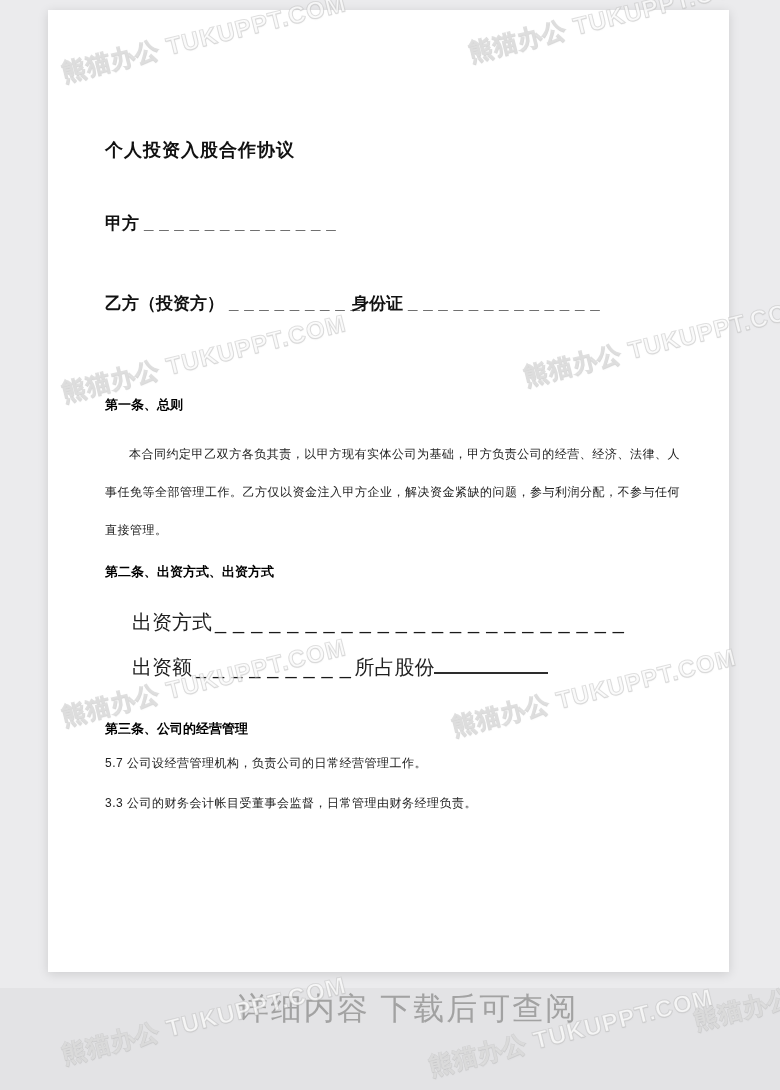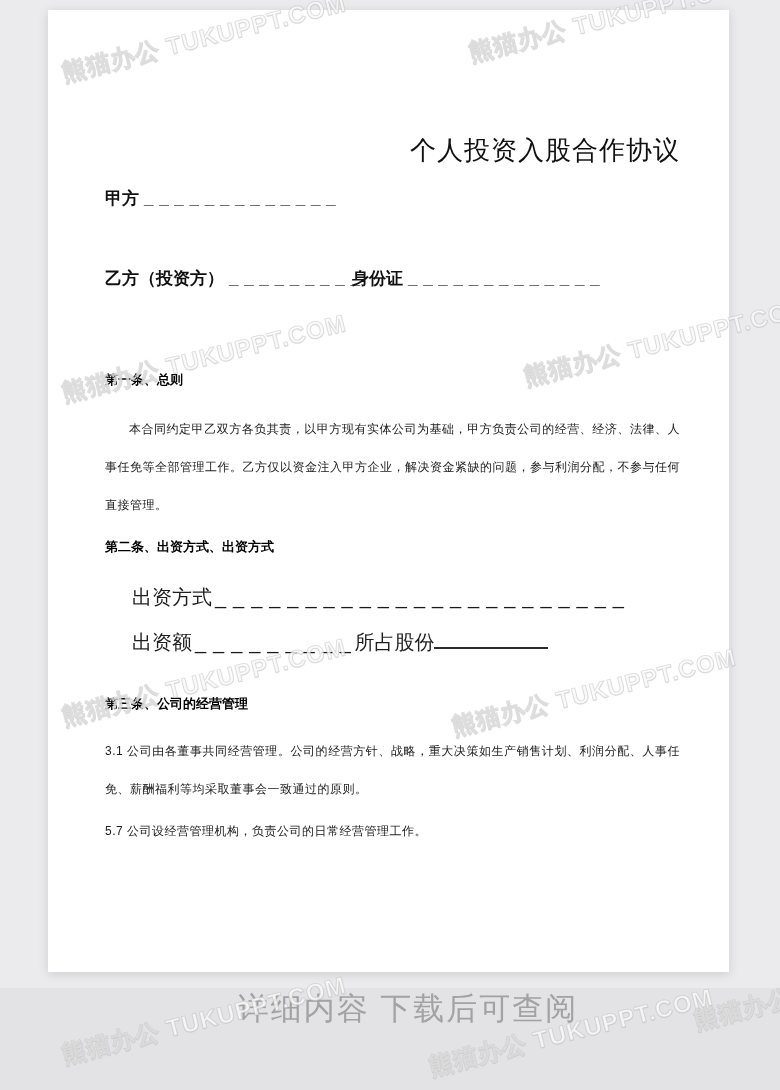--- a/index.html
+++ b/index.html
@@ -15,38 +15,38 @@
     width: 681px; height: 962px;
     background: #ffffff;
     box-shadow: 0 2px 10px rgba(0,0,0,0.13);
     box-sizing: border-box;
     padding: 0 49px 0 57px;
     color: #1a1a1a;
     z-index: 1;
   }
   .doc-title {
     margin: 122px 0 0 0;
-    text-align: right;
-    font-size: 26px;
+    text-align: left;
+    font-size: 18px;
     line-height: 36px;
-    font-weight: normal;
+    font-weight: bold;
     color: #111;
     letter-spacing: 1px;
   }
   .fields-row {
     display: flex;
     font-size: 17px;
     line-height: 22px;
     font-weight: bold;
     color: #111;
     white-space: nowrap;
   }
   .fields-row .field-left { width: 247px; flex: none; }
   .fields-row .field-right { flex: 1; }
-  .row1 { margin-top: 20px; gap: 7px; }
+  .row1 { margin-top: 45px; gap: 7px; }
   .row2 { margin-top: 58px; }
   .blank-dashes {
     font-weight: bold;
     letter-spacing: 0.5px;
     margin-left: 5px;
     color: #1a1a1a;
   }
   .sec-heading {
     margin: 0;
     font-size: 13px;
@@ -156,22 +156,22 @@
 
   <h2 class="sec-heading h-sec2">第二条、出资方式、出资方式</h2>
   <div class="field-line fl-1">
     <span>出资方式</span><span class="blank-dashes">_ _ _ _ _ _ _ _ _ _ _ _ _ _ _ _ _ _ _ _ _ _ _</span>
   </div>
   <div class="field-line fl-2">
     <span>出资额</span><span class="blank-dashes">_ _ _ _ _ _ _ _ _</span><span>所占股份</span><span class="share-underline"></span>
   </div>
 
   <h2 class="sec-heading h-sec3">第三条、公司的经营管理</h2>
-  <p class="body-para p-31">3.1 公司由各董事共同经营管理。公司的经营方针、战略，重大决策如生产销售计划、利润分配、人事任免、薪酬福利等均采取董事会一致通过的原则。</p>
   <p class="body-para p-32">5.7 公司设经营管理机构，负责公司的日常经营管理工作。</p>
+  <p class="body-para p-33">3.3 公司的财务会计帐目受董事会监督，日常管理由财务经理负责。</p>
 
 </div>
 
 <div class="footer-band">
   <span class="footer-text">详细内容 下载后可查阅</span>
 </div>
 
 <div class="wm-layer">
   <span class="wm wm-1">熊猫办公 TUKUPPT.COM</span>
   <span class="wm wm-2">熊猫办公 TUKUPPT.COM</span>

